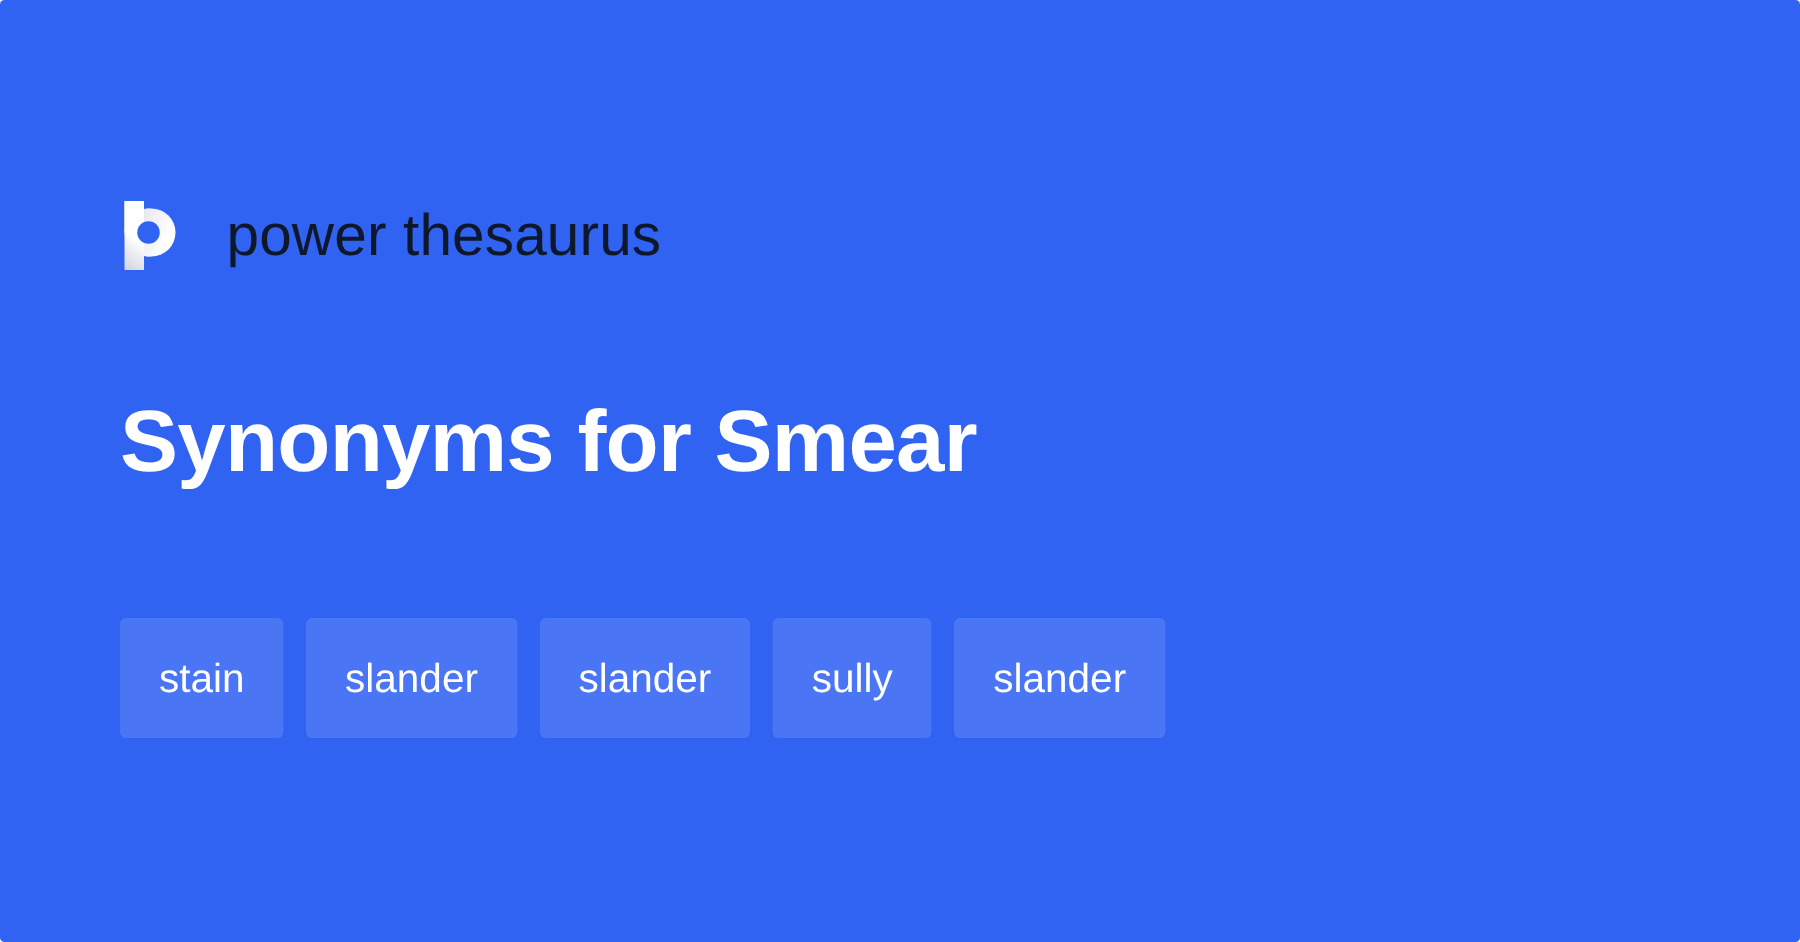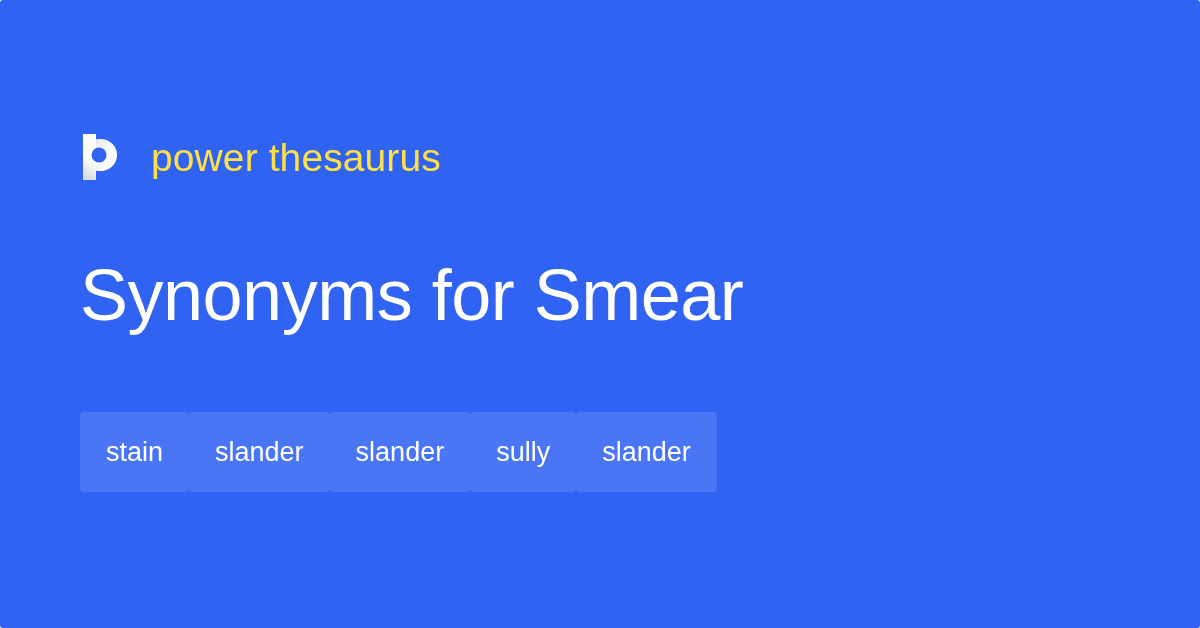--- a/index.html
+++ b/index.html
@@ -39,46 +39,47 @@
     height: 50px;
     flex: 0 0 auto;
     display: block;
   }
 
   .brand-name {
     margin-left: 33px;
     font-size: 39px;
     line-height: 1;
     font-weight: 500;
-    color: #fde047;
+    color: #0f172a;
     letter-spacing: 0.1px;
     white-space: nowrap;
   }
 
   
   .headline {
     position: absolute;
     left: 80px;
     top: 248px;
     margin: 0;
-    font-size: 72px;
+    font-size: 58px;
     line-height: 94px;
-    font-weight: 400;
+    font-weight: 700;
     color: #ffffff;
     letter-spacing: -0.5px;
     white-space: nowrap;
   }
 
   
   .chips {
     position: absolute;
     left: 80px;
     top: 412px;
     display: flex;
     align-items: stretch;
+    gap: 15px;
   }
 
   .chip {
     height: 80px;
     box-sizing: border-box;
     padding: 0 26px;
     display: flex;
     align-items: center;
     justify-content: center;
     background: #4a76f5;

